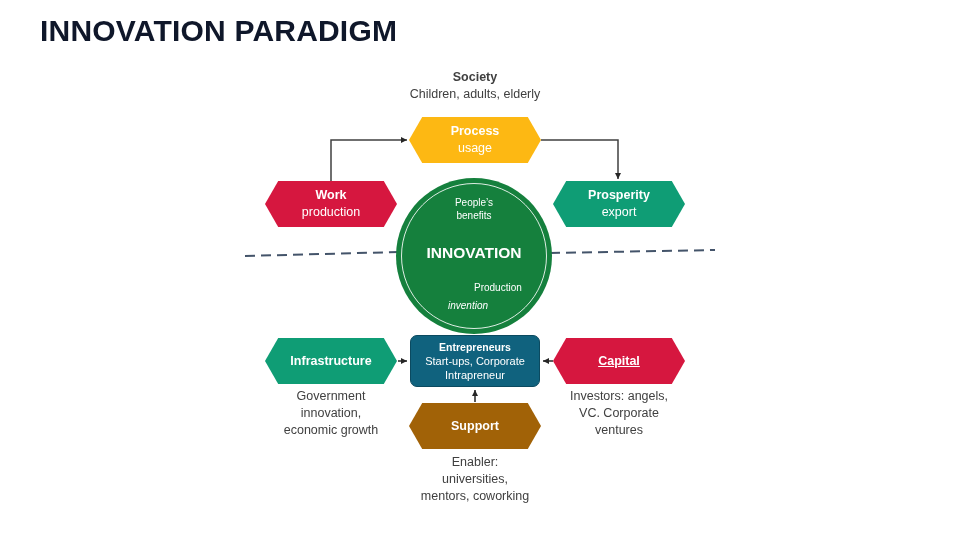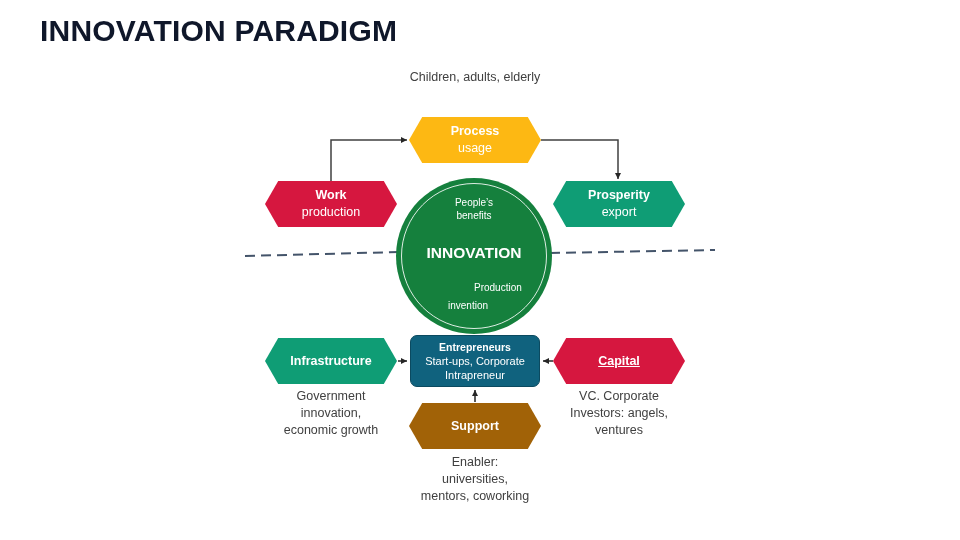--- a/index.html
+++ b/index.html
@@ -63,20 +63,21 @@
   <polyline points="541,140 618,140 618,179" fill="none" stroke="#404040" stroke-width="1.5" marker-end="url(#arr)"></polyline>
 
   <line x1="398" y1="361" x2="407" y2="361" stroke="#262626" stroke-width="1.5" marker-end="url(#arr)"></line>
 
   <line x1="553" y1="361" x2="543" y2="361" stroke="#262626" stroke-width="1.5" marker-end="url(#arr)"></line>
 
   <line x1="475" y1="402" x2="475" y2="390" stroke="#262626" stroke-width="1.5" marker-end="url(#arr)"></line>
 </svg>
 
 <div class="caption" style="left:375px; top:69px; width:200px;">
+  <div style="font-weight:bold;">Society</div>
   <div>Children, adults, elderly</div>
 </div>
 
 <div class="hex" style="left:409px; top:117px; width:132px; height:46px; background:#fdb813;">
   <span class="b">Process</span>
   <span>usage</span>
 </div>
 
 <div class="hex" style="left:265px; top:181px; width:132px; height:46px; background:#d6173f;">
   <span class="b">Work</span>
@@ -89,21 +90,21 @@
 </div>
 
 <div class="circle">
   <div class="circle-inner"></div>
   <div class="ctext" style="left:38px; top:18px; width:80px; font-size:10px; line-height:13px;">
     <div>People’s</div>
     <div>benefits</div>
   </div>
   <div class="ctext" style="left:0; top:66px; width:156px; font-size:15.5px; font-weight:bold;">INNOVATION</div>
   <div class="ctext" style="left:78px; top:104px; font-size:10px;">Production</div>
-  <div class="ctext" style="left:52px; top:122px; font-size:10px;">invention</div>
+  <div class="ctext" style="left:52px; top:122px; font-size:10px;font-style:italic;">invention</div>
 </div>
 
 <div class="entre">
   <div style="font-weight:bold; font-size:10.5px;">Entrepreneurs</div>
   <div>Start-ups, Corporate</div>
   <div>Intrapreneur</div>
 </div>
 
 <div class="hex" style="left:265px; top:338px; width:132px; height:46px; background:#0f9d75;">
   <span class="b">Infrastructure</span>
@@ -111,22 +112,22 @@
 <div class="caption" style="left:255px; top:388px; width:152px;">
   <div>Government</div>
   <div>innovation,</div>
   <div>economic growth</div>
 </div>
 
 <div class="hex" style="left:553px; top:338px; width:132px; height:46px; background:#d6173f;text-decoration:underline;">
   <span class="b">Capital</span>
 </div>
 <div class="caption" style="left:543px; top:388px; width:152px;">
+  <div>Investors: angels,</div>
   <div>VC. Corporate</div>
-  <div>Investors: angels,</div>
   <div>ventures</div>
 </div>
 
 <div class="hex" style="left:409px; top:403px; width:132px; height:46px; background:#a16207;">
   <span class="b">Support</span>
 </div>
 <div class="caption" style="left:395px; top:454px; width:160px;">
   <div>Enabler:</div>
   <div>universities,</div>
   <div>mentors, coworking</div>

